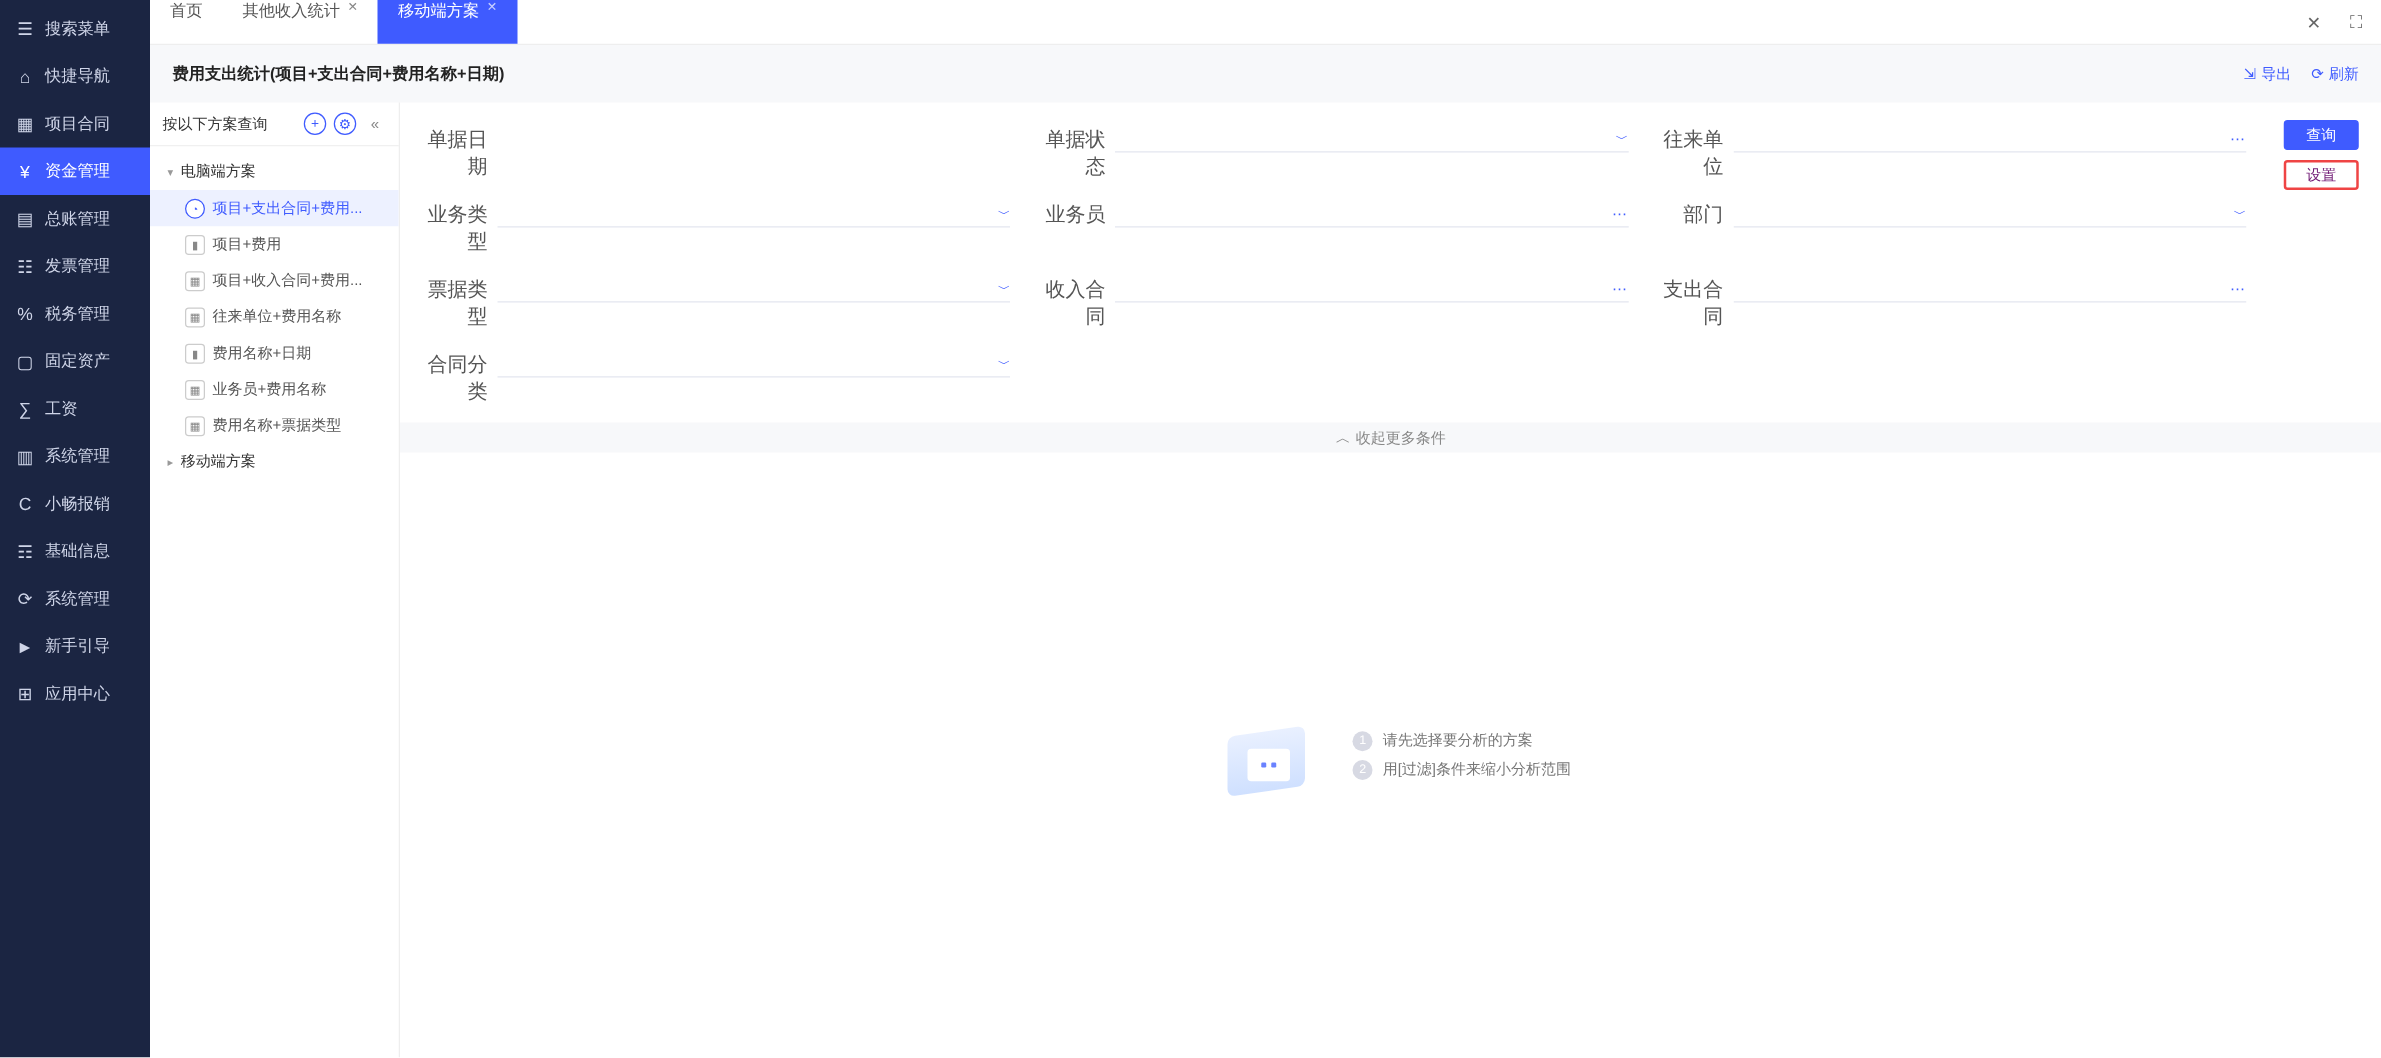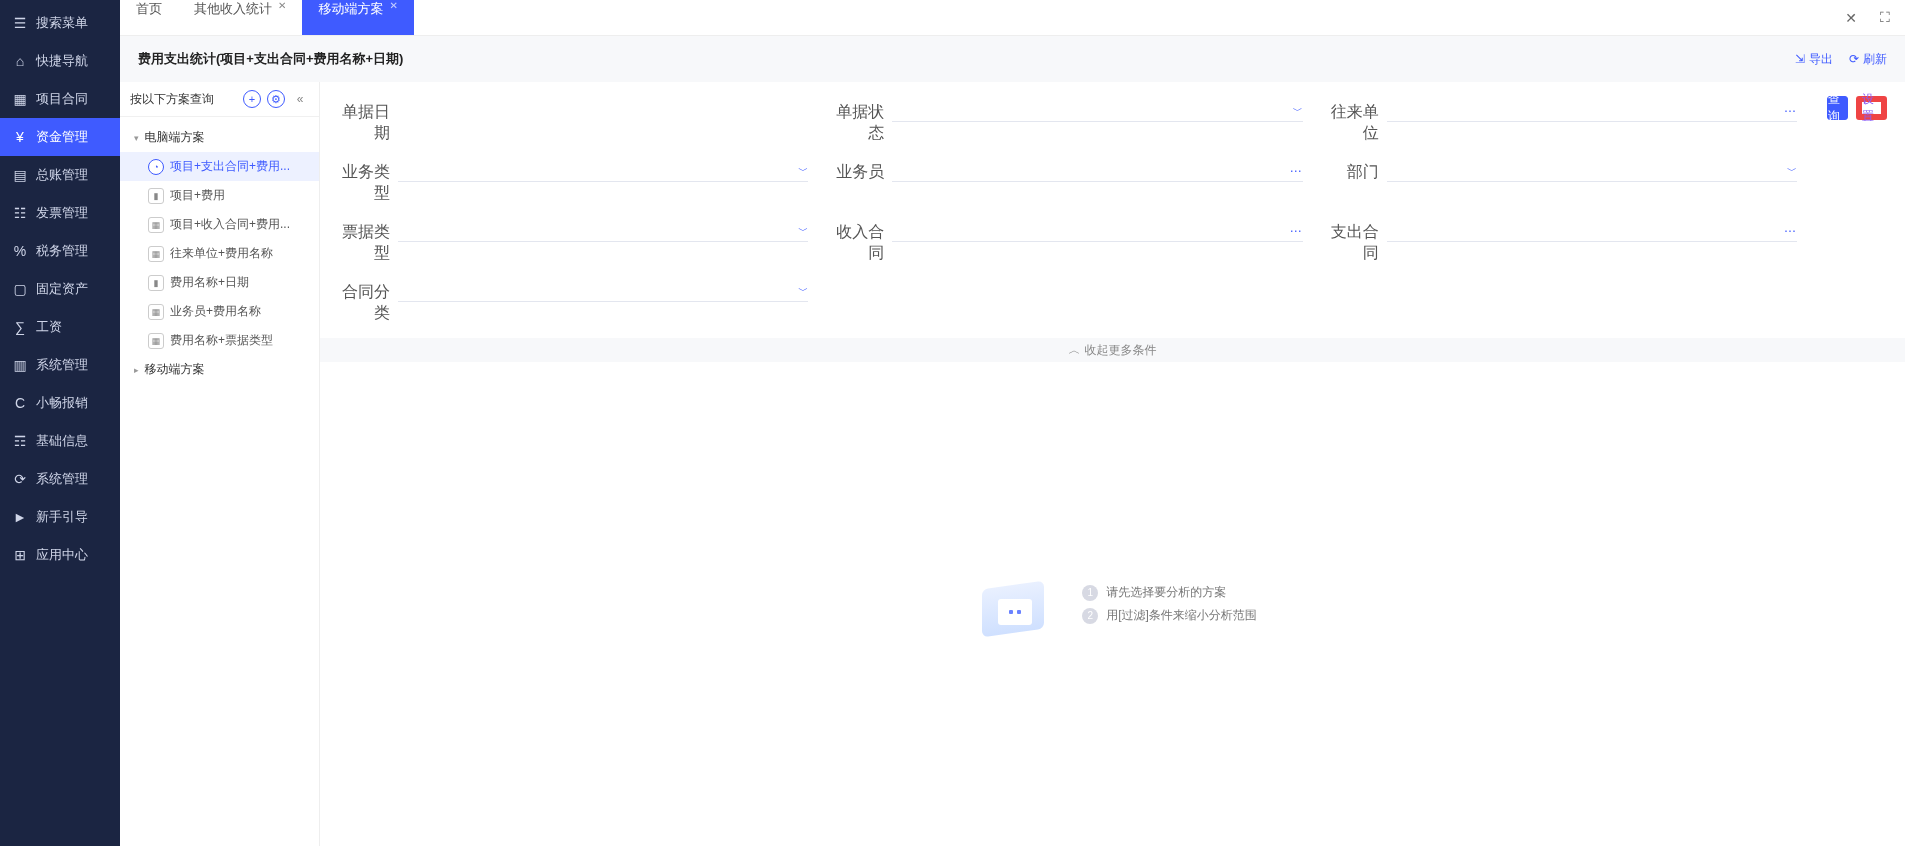--- a/index.html
+++ b/index.html
@@ -39,24 +39,24 @@
 .fcell{display:flex;align-items:flex-start;padding:8px 0;width:calc((100% - 90px - 48px)/3)}
 .flabel{width:60px;color:#555;font-size:16px;text-align:right;padding-right:8px;padding-top:2px;flex-shrink:0}
 .finput{flex:1;border-bottom:1px solid #e3e6ef;height:22px;display:flex;align-items:center;justify-content:flex-end;color:#3f5bff;cursor:pointer;min-width:120px}
 .finput .arrow{font-size:10px}
 .finput .dots{color:#3f5bff;letter-spacing:1px}
 .date-block{display:flex;flex-direction:column;gap:2px}
 .date-opts{display:flex;gap:6px;font-size:12px;color:#555}
 .date-opts span{padding:1px 6px;cursor:pointer;border-radius:8px}
 .date-opts span.sel{background:#3f5bff;color:#fff}
 .date-range{font-size:12px;color:#555}
-.action-col{width:60px;display:flex;flex-direction:row;gap:8px;padding-top:4px;margin-left:auto}
+.action-col{width:60px;display:flex;flex-direction:column;gap:8px;padding-top:4px;margin-left:auto}
 .btn{height:24px;border-radius:3px;font-size:12px;cursor:pointer;display:flex;align-items:center;justify-content:center}
 .btn.primary{background:#3f5bff;color:#fff;border:1px solid #3f5bff}
-.btn.outline{background:#fff;color:#8b5cf6;border:6px solid #ef4444}
+.btn.outline{background:#fff;color:#701a75;border:2px solid #ef4444}
 .collapse-bar{height:24px;background:#f7f8fa;display:flex;align-items:center;justify-content:center;color:#888;font-size:12px;cursor:pointer;gap:4px}
 .placeholder{flex:1;display:flex;align-items:center;justify-content:center;gap:24px}
 .ph-img{width:90px;height:90px;position:relative}
 .ph-box{position:absolute;left:14px;top:26px;width:62px;height:48px;background:linear-gradient(180deg,#e9f0ff,#cfe0ff);border-radius:6px;transform:skewY(-8deg)}
 .ph-face{position:absolute;left:30px;top:40px;width:34px;height:26px;background:#fff;border-radius:3px;display:flex;align-items:center;justify-content:center;gap:4px}
 .ph-face::before,.ph-face::after{content:"";width:4px;height:4px;background:#6a82ff;border-radius:1px}
 .ph-list{color:#777;font-size:12px}
 .ph-list li{display:flex;align-items:center;gap:8px;margin:6px 0}
 .num{width:16px;height:16px;border-radius:50%;background:#d7d9e3;color:#fff;display:flex;align-items:center;justify-content:center;font-size:10px}
 </style>

